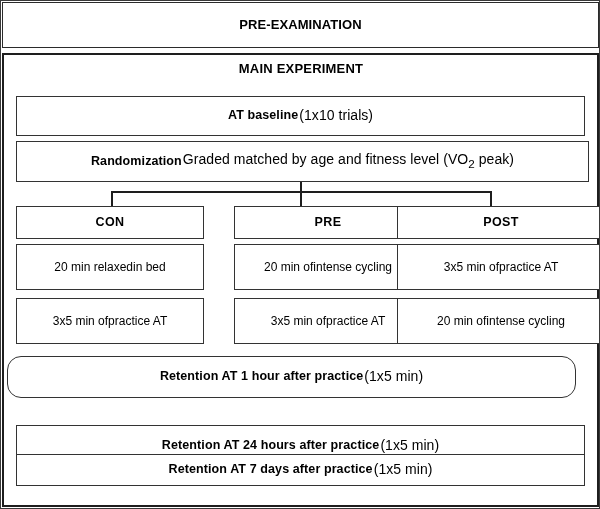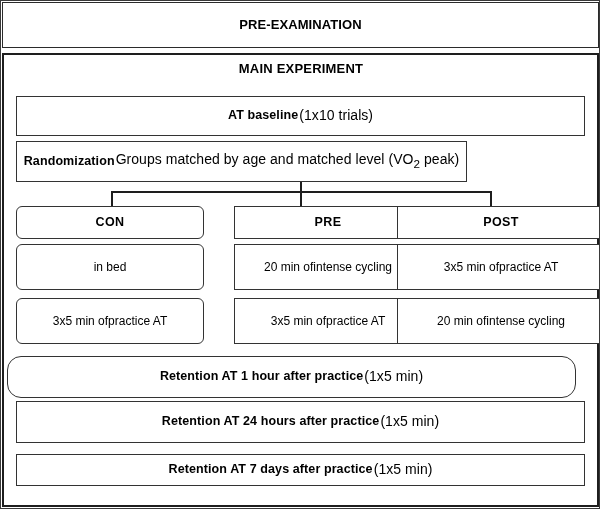--- a/index.html
+++ b/index.html
@@ -81,24 +81,24 @@
     top: 60px;
     width: 600px;
     text-align: center;
     font-weight: bold;
     font-size: 13px;
     letter-spacing: 0.2px;
   }
 
   
   #at-baseline      { left: 15px; top: 95px;  width: 569px; height: 40px; gap: 1px; }
-  #randomization    { left: 15px; top: 140px; width: 451px; height: 41px; gap: 1px; }
+  #randomization    { left: 15px; top: 140px; width: 573px; height: 41px; gap: 1px; }
 
   #retention-1h     { left: 6px; top: 355px; width: 569px; height: 42px; gap: 1px; border-radius: 14px; }
-  #retention-24h    { left: 15px; top: 400px; width: 569px; height: 42px; gap: 1px; }
+  #retention-24h    { left: 15px; top: 424px; width: 569px; height: 42px; gap: 1px; }
   #retention-7d     { left: 15px; top: 453px; width: 569px; height: 32px; gap: 1px; }
 
   
   .conn {
     position: absolute;
     background: #1e1e1e;
   }
   #conn-stem    { left: 299px; top: 181px; width: 1.6px; height: 11px; }
   #conn-bar     { left: 110px; top: 190px; width: 381px; height: 1.6px; }
   #conn-drop-l  { left: 110px; top: 190px; width: 1.6px; height: 15px; }
@@ -108,21 +108,21 @@
   
   .col-head {
     height: 33px;
     top: 205px;
   }
   .col-head .title { font-size: 12.5px; letter-spacing: 0.4px; }
 
   .col-cell-a { height: 46px; top: 243px; }
   .col-cell-b { height: 46px; top: 297px; }
 
-  .c-con  { left: 15px;  width: 188px; border-radius: 6px; }
+  .c-con  { left: 15px;  width: 188px; }
   .c-pre  { left: 206px; width: 188px; margin-left: 27px; }
   .c-post { left: 396px; width: 208px; }
 </style>
 </head>
 <body>
 
 <div id="figure">
 
   <div class="box" id="pre-exam">
     <div class="title">PRE-EXAMINATION</div>
@@ -132,33 +132,34 @@
 
   <div id="main-heading">MAIN EXPERIMENT</div>
 
   <div class="box" id="at-baseline">
     <div class="title">AT baseline</div>
     <div class="sub">(1x10 trials)</div>
   </div>
 
   <div class="box" id="randomization">
     <div class="title">Randomization</div>
-    <div class="sub"><span>Groups matched by age and matched level (VO</span><sub>2</sub><span> peak)</span></div>
+    <div class="sub"><span>Graded matched by age and fitness level (VO</span><sub>2</sub><span> peak)</span></div>
   </div>
 
   <div class="conn" id="conn-stem"></div>
   <div class="conn" id="conn-bar"></div>
   <div class="conn" id="conn-drop-l"></div>
   <div class="conn" id="conn-drop-c"></div>
   <div class="conn" id="conn-drop-r"></div>
 
   <div class="box col-head c-con">
     <div class="title">CON</div>
   </div>
   <div class="box col-cell-a c-con">
+    <div class="plain">20 min relaxed</div>
     <div class="plain">in bed</div>
   </div>
   <div class="box col-cell-b c-con">
     <div class="plain">3x5 min of</div>
     <div class="plain">practice AT</div>
   </div>
 
   <div class="box col-head c-pre">
     <div class="title">PRE</div>
   </div>

